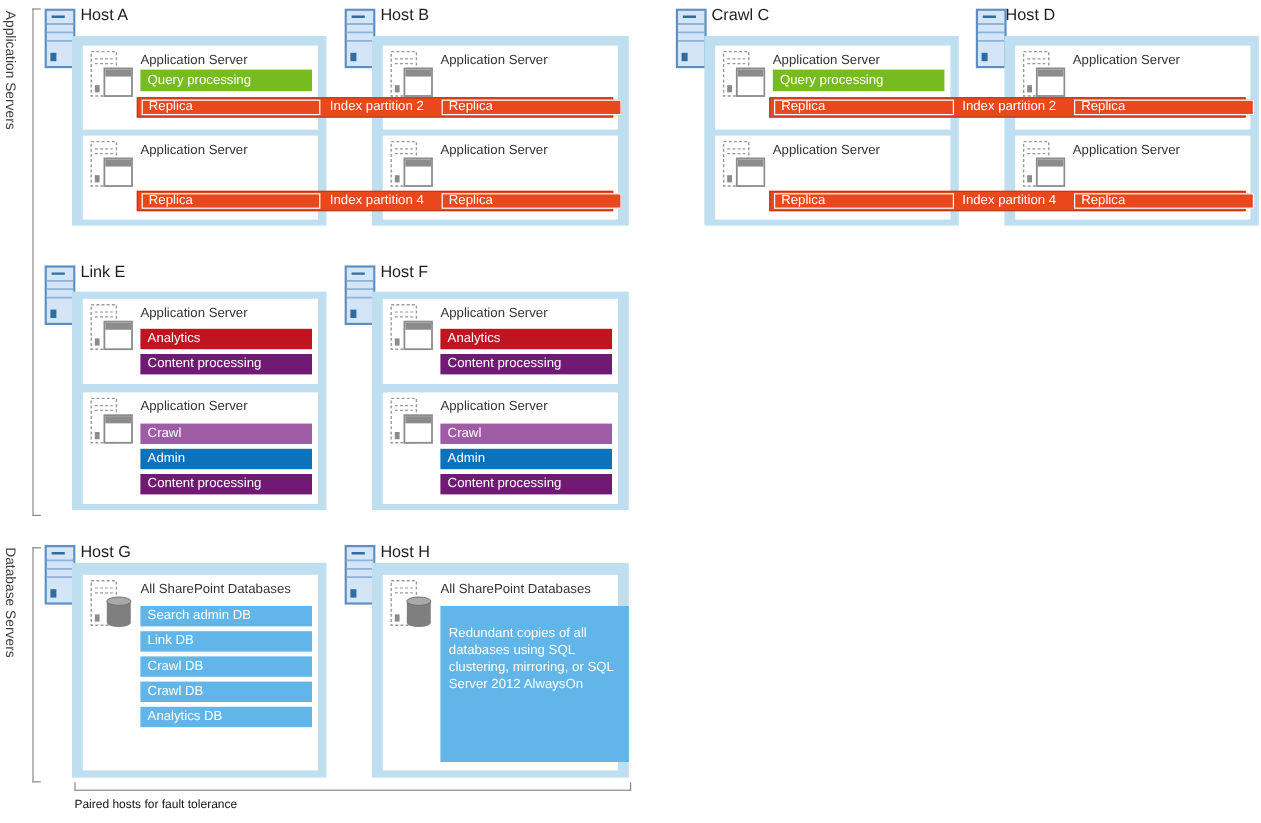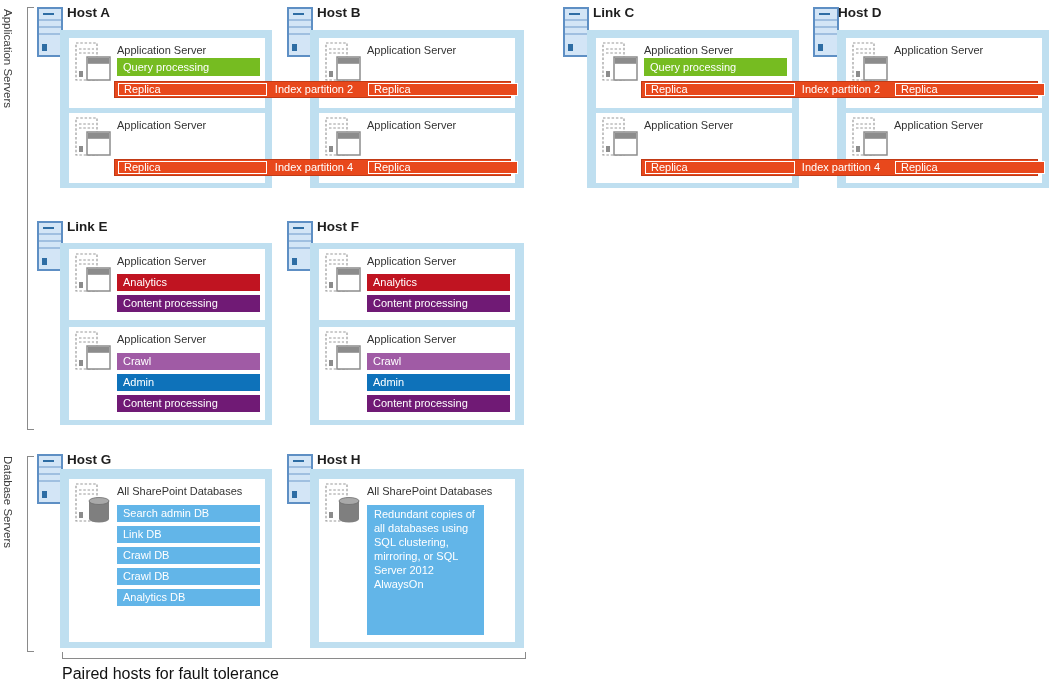--- a/index.html
+++ b/index.html
@@ -5,24 +5,24 @@
   html,body{margin:0;padding:0;background:#fff}
   .stage{position:relative;width:1051px;height:686px;background:#fff;
          font-family:"Liberation Sans",sans-serif;overflow:hidden}
 
   
   .vlabel{position:absolute;writing-mode:vertical-rl;font-size:11.5px;color:#3d3d3d}
   .bracket-v{position:absolute;width:6px;border-left:1px solid #8a8a8a;
              border-top:1px solid #8a8a8a;border-bottom:1px solid #8a8a8a}
   .bracket-h{position:absolute;height:6px;border-bottom:1px solid #8a8a8a;
              border-left:1px solid #8a8a8a;border-right:1px solid #8a8a8a}
-  .footer-note{position:absolute;font-size:16px;color:#111}
-
-  
-  .host-label{position:absolute;font-size:13.5px;font-weight:700;color:#1e1e1e;white-space:nowrap}
+  .footer-note{position:absolute;font-size:10px;color:#111}
+
+  
+  .host-label{position:absolute;font-size:13.5px;font-weight:400;color:#1e1e1e;white-space:nowrap}
   .tower{position:absolute}
   .host-box{position:absolute;background:#BFDFF0}
   .panel{position:absolute;left:9px;width:196px;background:#fff}
   .p-icon{position:absolute;left:6px;top:4px}
   .p-title{position:absolute;left:48px;top:6px;font-size:11px;color:#333;white-space:nowrap}
 
   
   .bar{position:absolute;left:48px;width:143px;height:17px;color:#fff;font-size:11px;
        line-height:17px;padding-left:6px;box-sizing:border-box;white-space:nowrap;overflow:hidden}
   .c-green{background:#76BC21}
@@ -34,22 +34,22 @@
 
   
   .index-bar{position:absolute;width:397px;height:17px;background:#E8481C;
              border:1px solid #C13A16;box-sizing:border-box;z-index:5}
   .replica{position:absolute;top:1px;height:11px;border:1.5px solid #fff;background:#E8481C;
            color:#fff;font-size:11px;line-height:11px;padding-left:5px;white-space:nowrap;overflow:hidden}
   .index-label{position:absolute;left:147px;width:104px;top:0;color:#fff;font-size:11px;
                line-height:15px;text-align:center;white-space:nowrap}
 
   
-  .note-box{position:absolute;left:48px;top:26px;width:117px;height:130px;background:#62B5E8;
-            color:#fff;font-size:11px;line-height:14px;padding:2px 7px;box-sizing:border-box}
+  .note-box{position:absolute;left:48px;top:26px;width:157px;height:130px;background:#62B5E8;
+            color:#fff;font-size:11px;line-height:14px;padding:16px 7px;box-sizing:border-box}
 </style>
 </head>
 <body>
 
 <div class="stage">
 
   <div class="vlabel" style="left:2px;top:9px">Application Servers</div>
   <div class="bracket-v" style="left:27px;top:7px;height:421px"></div>
   <div class="vlabel" style="left:2px;top:456px">Database Servers</div>
   <div class="bracket-v" style="left:27px;top:456px;height:194px"></div>
@@ -140,21 +140,21 @@
   <div class="tower" style="left:563px;top:7px">
     <svg width="26" height="50" viewBox="0 0 26 50">
         <rect x="1" y="1" width="24" height="48" fill="#D3E5F6" stroke="#5E8FC4" stroke-width="2"></rect>
         <line x1="6" y1="7" x2="17" y2="7" stroke="#2E6DA4" stroke-width="2"></line>
         <line x1="2" y1="13" x2="24" y2="13" stroke="#8FB2D9" stroke-width="1.5"></line>
         <line x1="2" y1="20" x2="24" y2="20" stroke="#8FB2D9" stroke-width="1.5"></line>
         <line x1="2" y1="27" x2="24" y2="27" stroke="#8FB2D9" stroke-width="1.5"></line>
         <rect x="5" y="37" width="5" height="7" fill="#2E6DA4"></rect>
       </svg>
   </div>
-  <div class="host-label" style="left:593px;top:5px">Link C</div>
+  <div class="host-label" style="left:593px;top:5px">Crawl C</div>
   <div class="host-box" style="left:587px;top:30px;width:212px;height:158px">
     <div class="panel" style="top:8px;height:70px">
       <span class="p-icon">
         <svg width="36" height="44" viewBox="0 0 36 44">
             <rect x="1" y="1" width="21" height="37" fill="#fff" stroke="#9a9a9a" stroke-width="1.2" stroke-dasharray="2.5 1.8"></rect>
             <line x1="4" y1="7" x2="19" y2="7" stroke="#9a9a9a" stroke-dasharray="2.5 1.8"></line>
             <line x1="4" y1="11" x2="19" y2="11" stroke="#9a9a9a" stroke-dasharray="2.5 1.8"></line>
             <rect x="4" y="29" width="4" height="6" fill="#8c8c8c"></rect>
             <rect x="12" y="15" width="23" height="23" fill="#fff" stroke="#8c8c8c" stroke-width="1.5"></rect>
             <rect x="12.8" y="15.8" width="21.4" height="6" fill="#8c8c8c"></rect>

